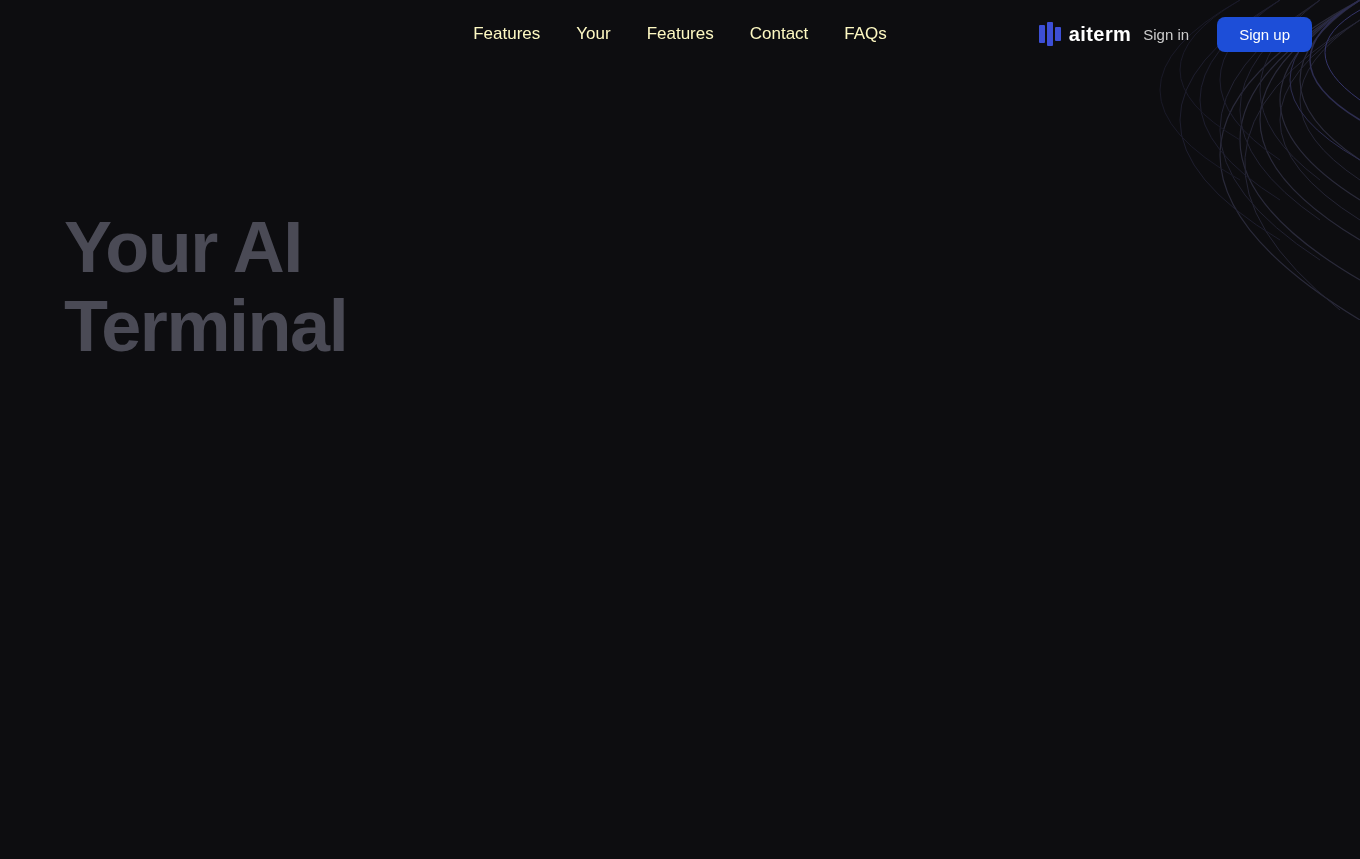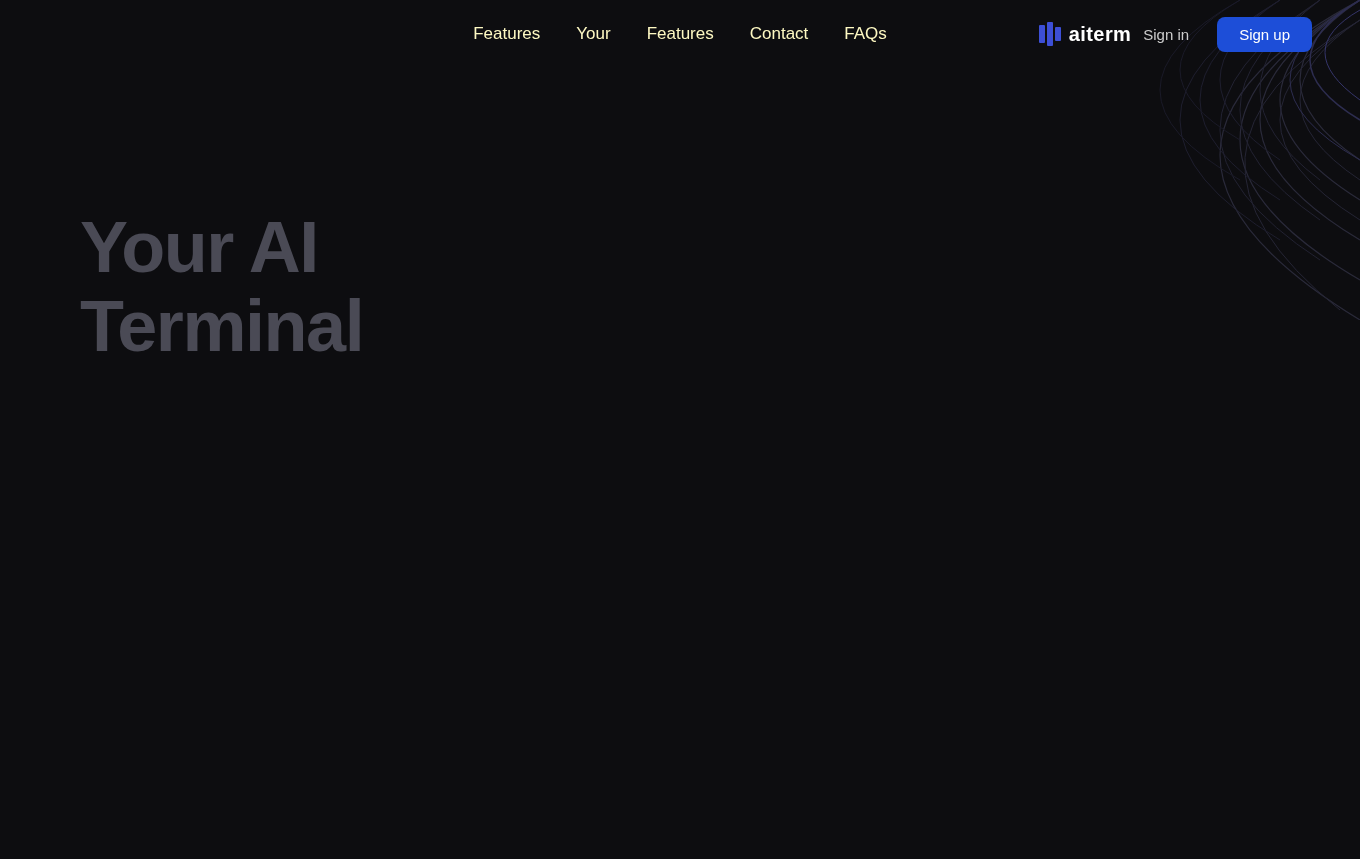--- a/index.html
+++ b/index.html
@@ -112,21 +112,20 @@
       padding: 9px 22px;
       border-radius: 8px;
       transition: background 0.2s;
     }
 
     
     .hero {
       position: relative;
       z-index: 5;
       padding: 140px 64px 0;
-      margin-left: 16px;
     }
 
     .hero-title {
       font-size: 72px;
       font-weight: 700;
       color: #4a4a55;
       line-height: 1.1;
       letter-spacing: -0.02em;
       max-width: 520px;
     }

